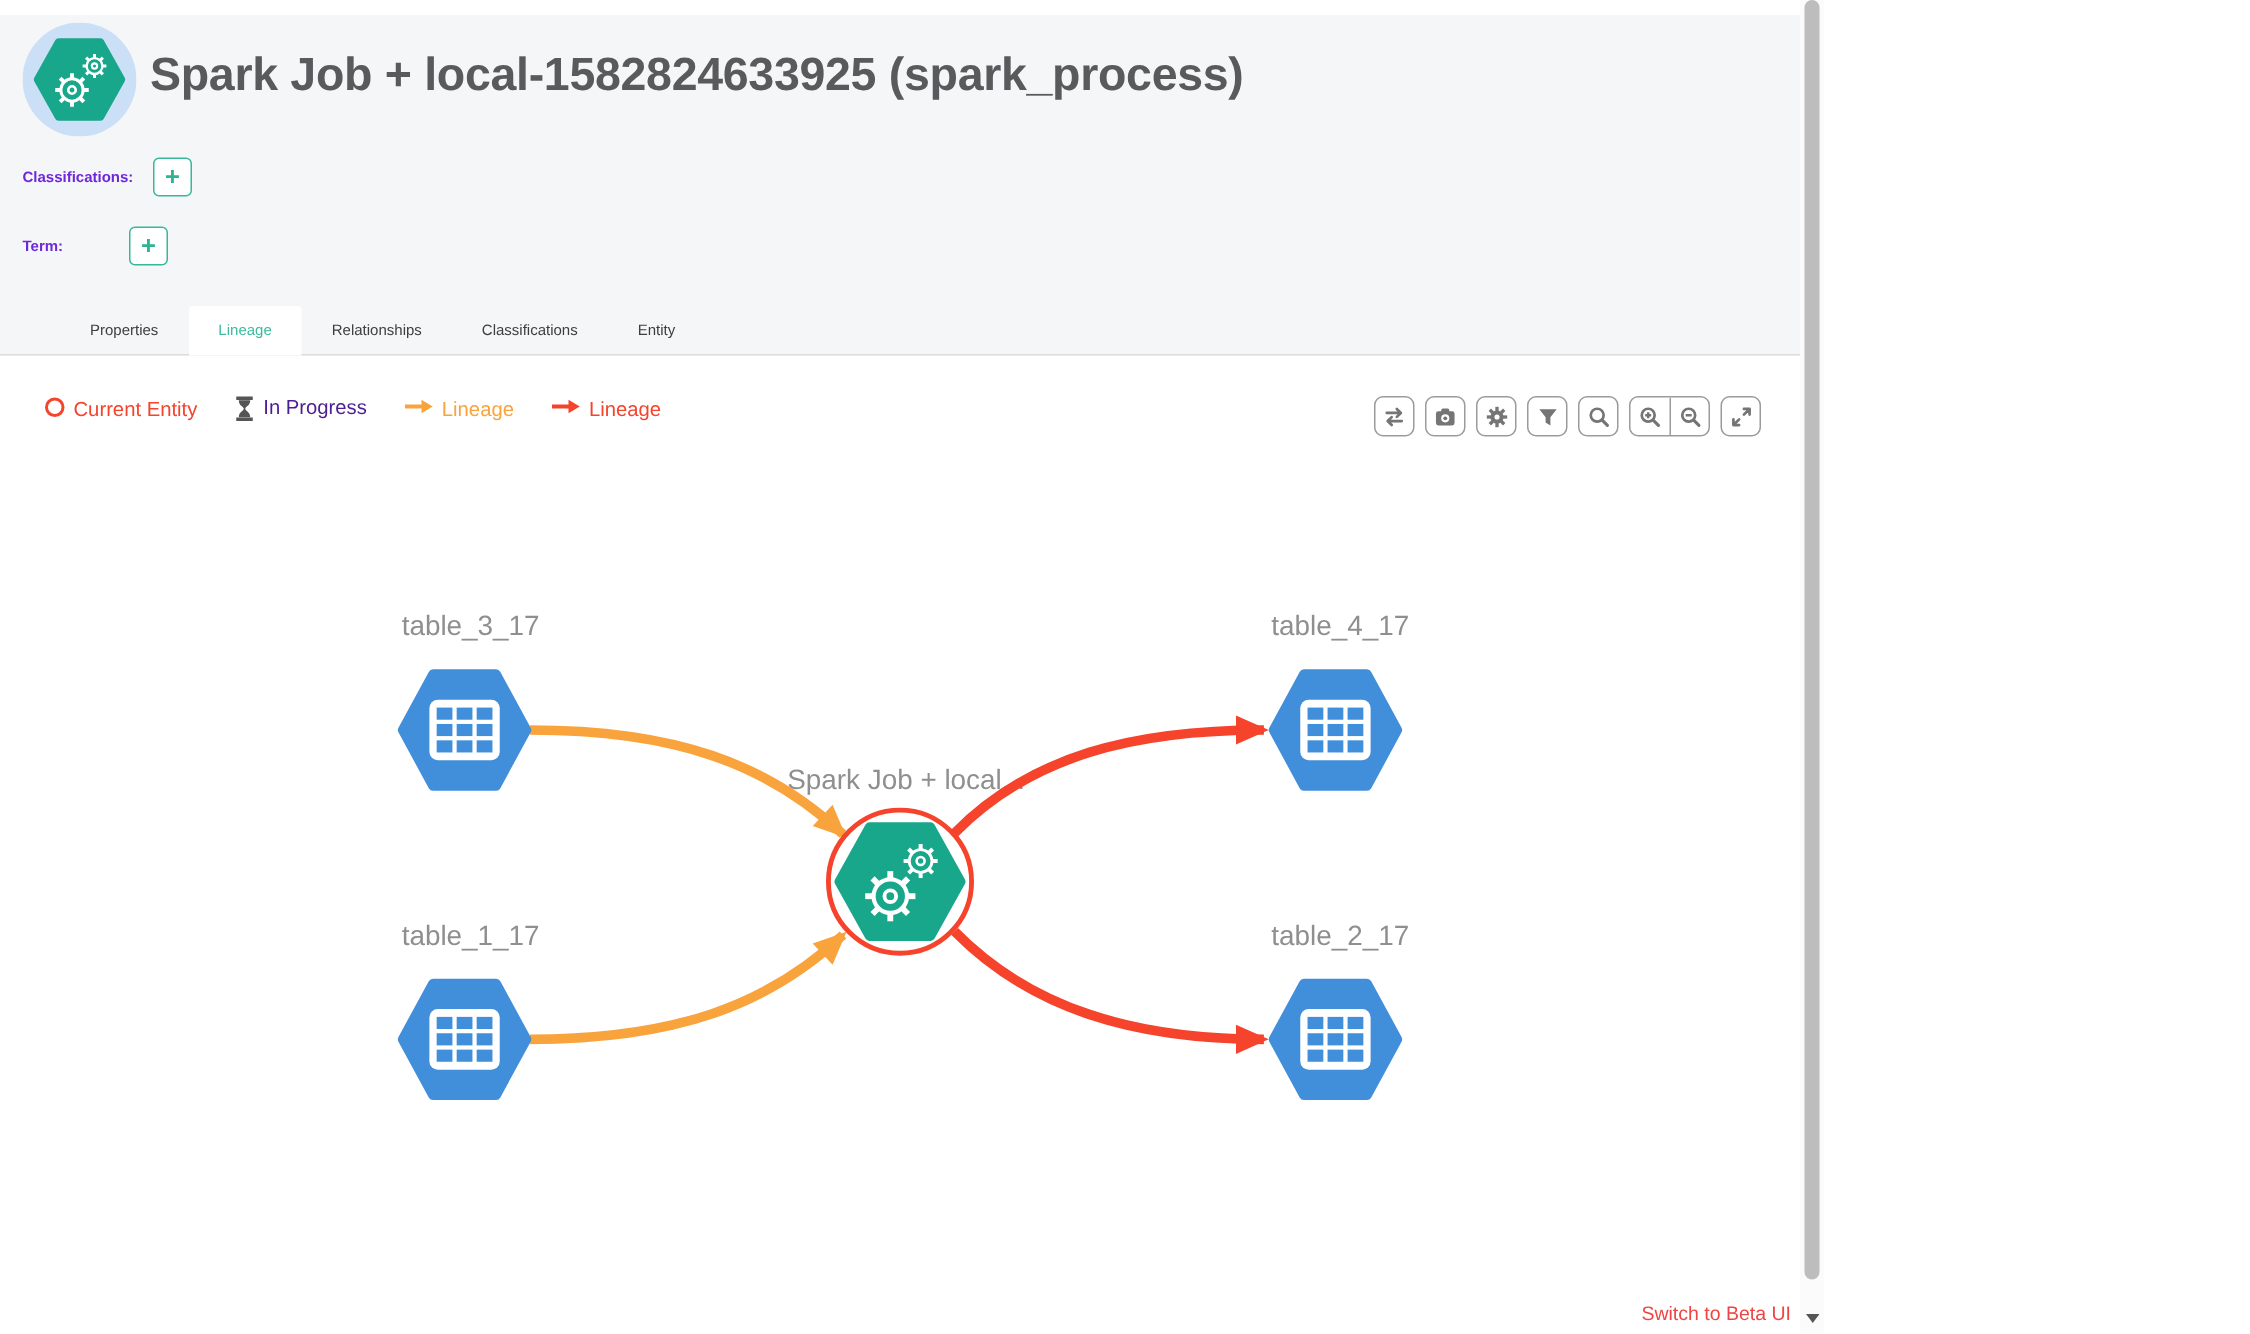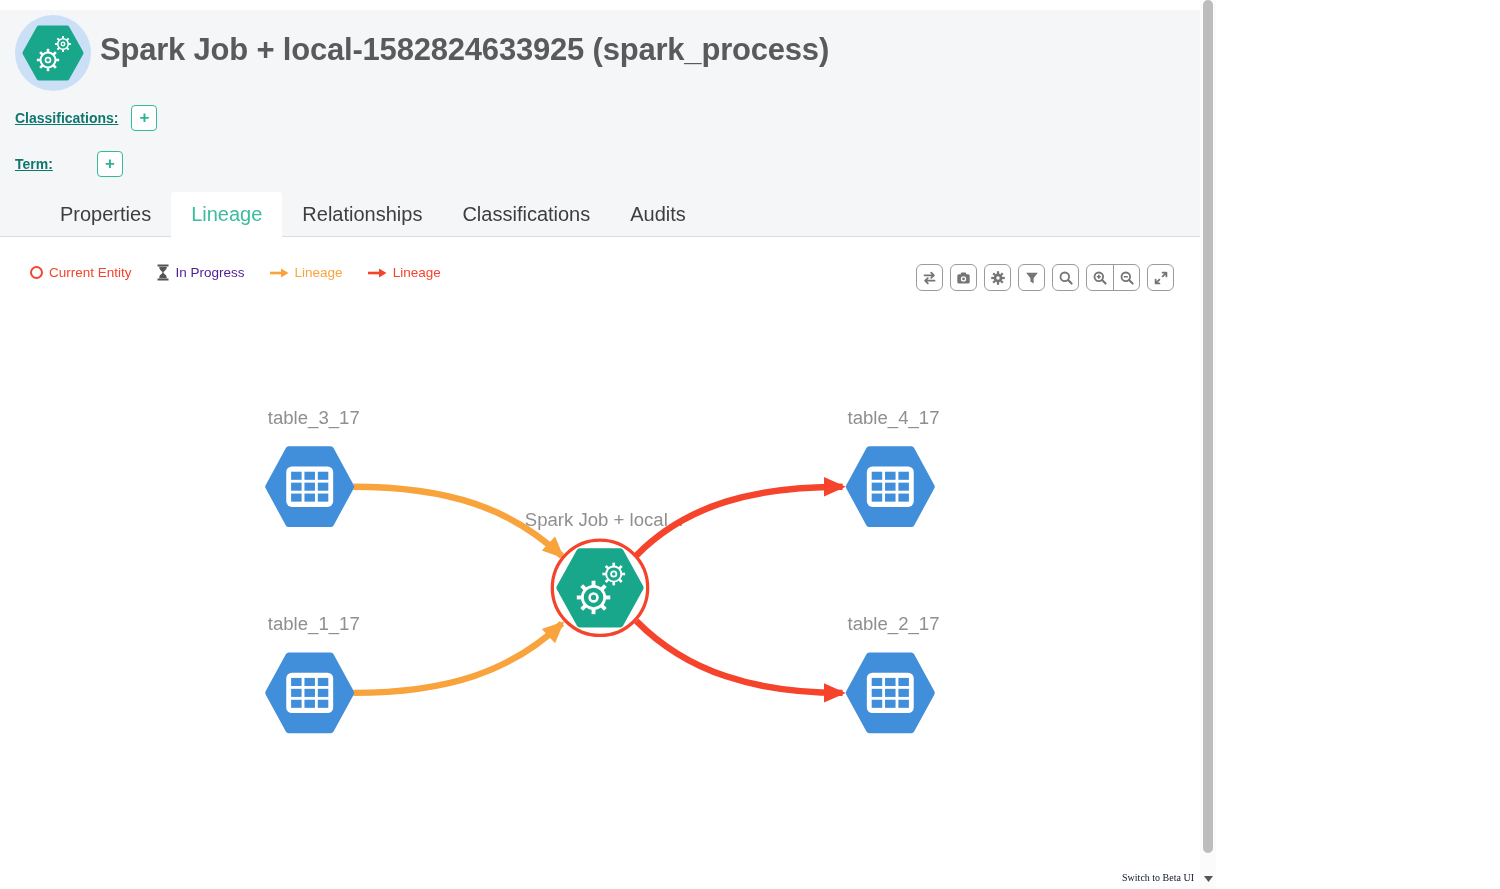--- a/index.html
+++ b/index.html
@@ -9,53 +9,53 @@
 
   
   .header { position:absolute; top:10px; left:0; right:16px; height:227px;
             background:#f5f6f8; border-bottom:1px solid #dcdcdc; }
   .entity-icon { position:absolute; top:5px; left:15px; width:76px; height:76px; }
   .page-title { position:absolute; left:100px; top:22px; font-size:31px; font-weight:bold;
                 color:#595a5c; letter-spacing:-0.2px; white-space:nowrap; }
   .meta-row { position:absolute; left:15px; display:flex; align-items:center; gap:13px; }
   .row-classif { top:95px; }
   .row-term { top:141px;gap:44px; }
-  .meta-label { font-size:14px; font-weight:600; color:#0f766e;text-decoration:underline; }
+  .meta-label { font-size:10px; font-weight:600; color:#6d28d9; }
   .plus-btn { width:26px; height:26px; background:#fff; border:1.5px solid #35b99a;
               border-radius:4px; color:#2db493; font-size:17px; font-weight:bold;
               line-height:22px; text-align:center; cursor:pointer; }
 
   
   .tabs { position:absolute; left:40px; bottom:-1px; list-style:none; display:flex; }
-  .tabs li { padding:11px 20px; font-size:20px; color:#3e3e3e; cursor:pointer; white-space:nowrap; }
+  .tabs li { padding:11px 20px; font-size:10px; color:#3e3e3e; cursor:pointer; white-space:nowrap; }
   .tabs li.active { background:#fff; color:#3bbc9d; border-radius:3px 3px 0 0; }
 
   
   .content { position:absolute; top:238px; left:0; right:16px; bottom:0; background:#fff; }
 
   .legend { position:absolute; left:30px; top:26px; display:flex; align-items:center;
             gap:24px; font-size:13.5px; z-index:5; }
-  .legend-item { display:flex; align-items:center; gap:6px; }
+  .legend-item { display:flex; gap:6px; }
   .lg-circle { width:13px; height:13px; border:2.5px solid #f5432c; border-radius:50%; }
   .t-red { color:#f5432c; } .t-gray { color:#4c1d95; } .t-orange { color:#f9a33c; }
 
   .toolbar { position:absolute; right:26px; top:26px; display:flex; gap:7px; z-index:5; }
   .tb-btn { height:27px; min-width:27px; background:#fff; border:1px solid #9b9b9b;
             border-radius:6px; display:flex; align-items:center; justify-content:center;
             cursor:pointer; padding:0 4px; }
   .tb-group { display:flex; height:27px; border:1px solid #9b9b9b; border-radius:6px;
               background:#fff; overflow:hidden; }
   .tb-group .half { width:26px; display:flex; align-items:center; justify-content:center; cursor:pointer; }
   .tb-group .half + .half { border-left:1px solid #9b9b9b; }
 
   svg.graph { position:absolute; left:0; top:0; width:100%; height:100%; }
   .node-label { font-size:23px; fill:#8f8f8f; }
 
-  .beta-link { position:absolute; right:6px; bottom:6px; font-size:10px; color:#0f172a;
-               cursor:pointer; text-decoration:none;font-family:Liberation Serif, serif; }
+  .beta-link { position:absolute; right:6px; bottom:6px; font-size:13px; color:#ef4444;
+               cursor:pointer; text-decoration:none; }
 
   
   .scrollbar { position:absolute; right:0; top:0; width:16px; height:889px; background:#fbfbfb; }
   .sb-thumb { position:absolute; left:3px; top:0; width:10px; height:853px;
               background:#bdbdbd; border-radius:5px; }
   .sb-down { position:absolute; left:0; bottom:2px; width:16px; height:16px;
              display:flex; align-items:center; justify-content:center; cursor:pointer; }
   .sb-down svg { display:block; }
 </style>
 </head>
@@ -110,21 +110,21 @@
     <div class="meta-row row-term">
       <span class="meta-label">Term:</span>
       <button class="plus-btn">+</button>
     </div>
 
     <ul class="tabs">
       <li>Properties</li>
       <li class="active">Lineage</li>
       <li>Relationships</li>
       <li>Classifications</li>
-      <li>Audits</li>
+      <li>Entity</li>
     </ul>
   </div>
 
   <div class="content">
 
     <div class="legend">
       <div class="legend-item">
         <span class="lg-circle"></span>
         <span class="t-red">Current Entity</span>
       </div>

